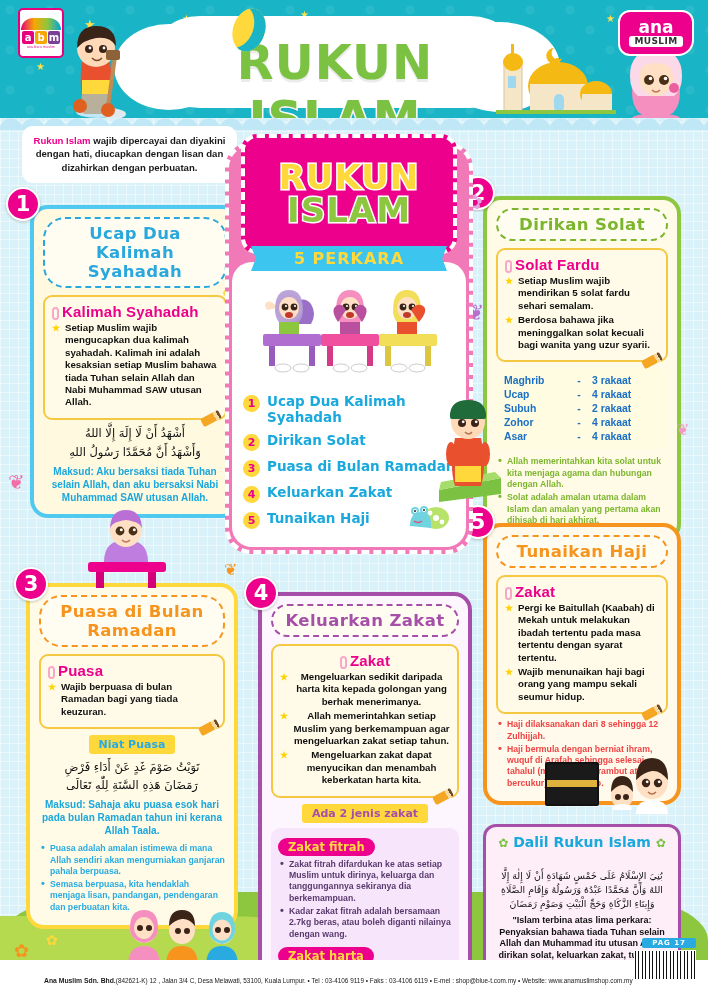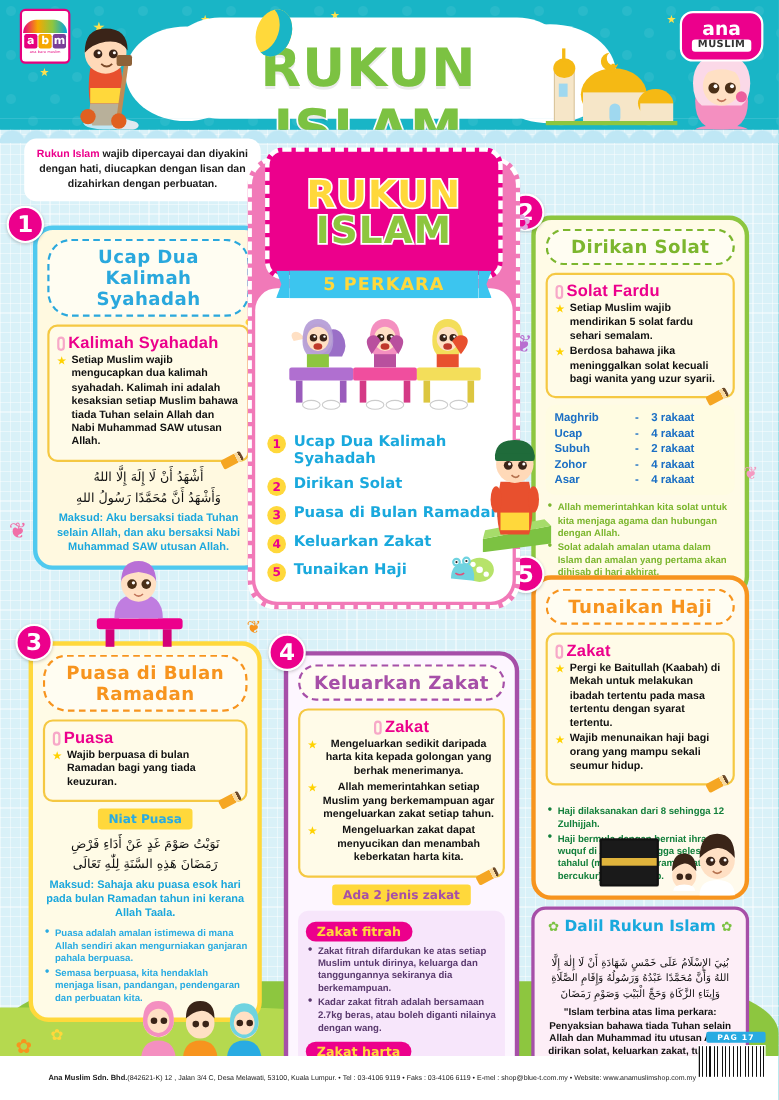--- a/index.html
+++ b/index.html
@@ -683,21 +683,21 @@
       <div class="note">
         <div class="note-head" style="color:#ec008c;">
           <span class="clip"></span><span>Zakat</span>
         </div>
         <ul class="starlist">
           <li>Pergi ke Baitullah (Kaabah) di Mekah untuk melakukan ibadah tertentu pada masa tertentu dengan syarat tertentu.</li>
           <li>Wajib menunaikan haji bagi orang yang mampu sekali seumur hidup.</li>
         </ul>
         <div class="pencil"></div>
       </div>
-      <ul class="dotlist" style="margin-top:18px;color:#15803d;">
+      <ul class="dotlist" style="margin-top:5px;color:#ef4444;">
         <li>Haji dilaksanakan dari 8 sehingga 12 Zulhijjah.</li>
         <li>Haji bermula dengan berniat ihram, wuquf di Arafah sehingga selesai tahalul (menggunting rambut atau bercukur) secara tertib.</li>
       </ul>
     </div>
   </div>
 
   <div class="kaaba"></div>
   <svg style="position:absolute;left:600px;top:752px;width:76px;height:62px;z-index:12;" viewBox="0 0 76 62">
     <ellipse cx="22" cy="44" rx="11" ry="12" fill="#ffe0c4"></ellipse>
     <path d="M11 40 q0 -16 11 -16 q11 0 11 16 q-6 -8 -11 -7 q-6 1 -11 7z" fill="#3a2418"></path>

